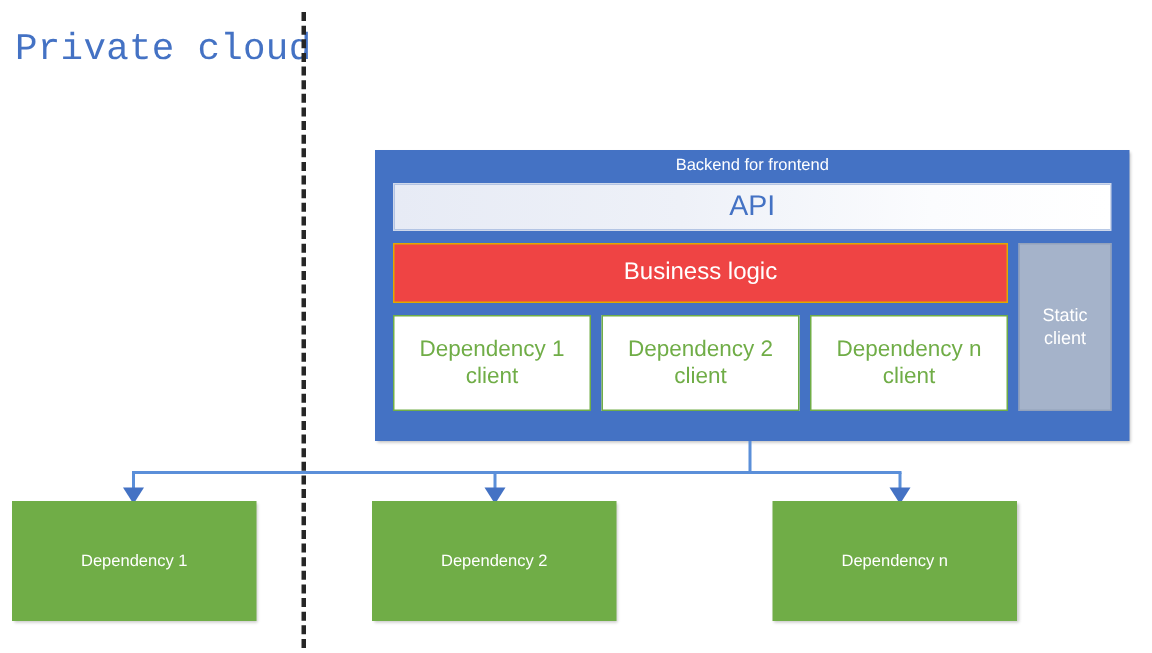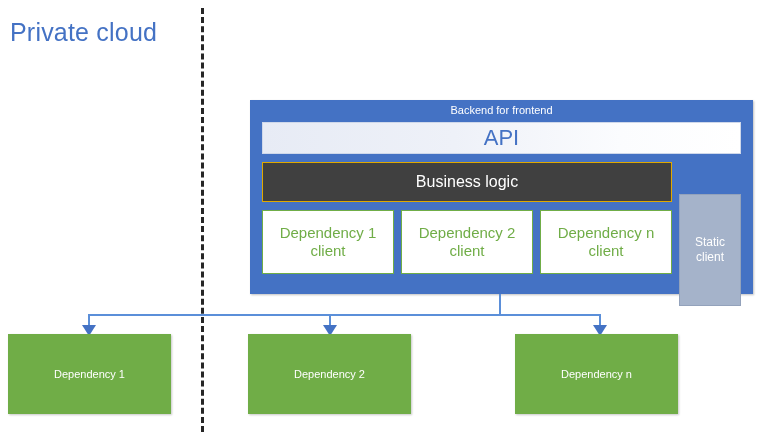--- a/index.html
+++ b/index.html
@@ -20,21 +20,21 @@
 
   
   .zone-title {
     position: absolute;
     color: #4472C4;
     font-size: 25px;
     font-weight: 400;
     letter-spacing: 0.2px;
     white-space: nowrap;
   }
-  #private-cloud-title { left: 10px; top: 18px; }
+  #private-cloud-title { left: 10px; top: 18px; font-family: Liberation Mono, monospace; }
   #public-cloud-title  { left: 533px; top: 15px; }
 
   
   #cloud-divider {
     position: absolute;
     left: 201px;
     top: 8px;
     width: 0;
     height: 424px;
     border-left: 3px dashed #262626;
@@ -69,31 +69,31 @@
     top: 22px;
     width: 479px;
     height: 32px;
     background: linear-gradient(to right, #e7ebf5 0%, #eef1f8 40%, #fbfcfe 75%, #ffffff 100%);
     border: 1px solid #cfd8ea;
     box-sizing: border-box;
     display: flex;
     align-items: center;
     justify-content: center;
     color: #4472C4;
-    font-size: 22px;
+    font-size: 19px;
   }
 
   
   #business-logic-box {
     position: absolute;
     left: 12px;
     top: 62px;
     width: 410px;
     height: 40px;
-    background: #404040;
+    background: #ef4444;
     border: 1px solid #e0a900;
     box-sizing: border-box;
     display: flex;
     align-items: center;
     justify-content: center;
     color: #ffffff;
     font-size: 16px;
   }
 
   
@@ -107,21 +107,20 @@
     border: 1px solid #93a2bb;
     box-sizing: border-box;
     display: flex;
     flex-direction: column;
     align-items: center;
     justify-content: center;
     color: #ffffff;
     font-size: 12px;
     line-height: 1.25;
     text-align: center;
-    margin-top: 32px;
   }
 
   
   #client-row {
     position: absolute;
     left: 12px;
     top: 110px;
     width: 410px;
     height: 64px;
     display: flex;

